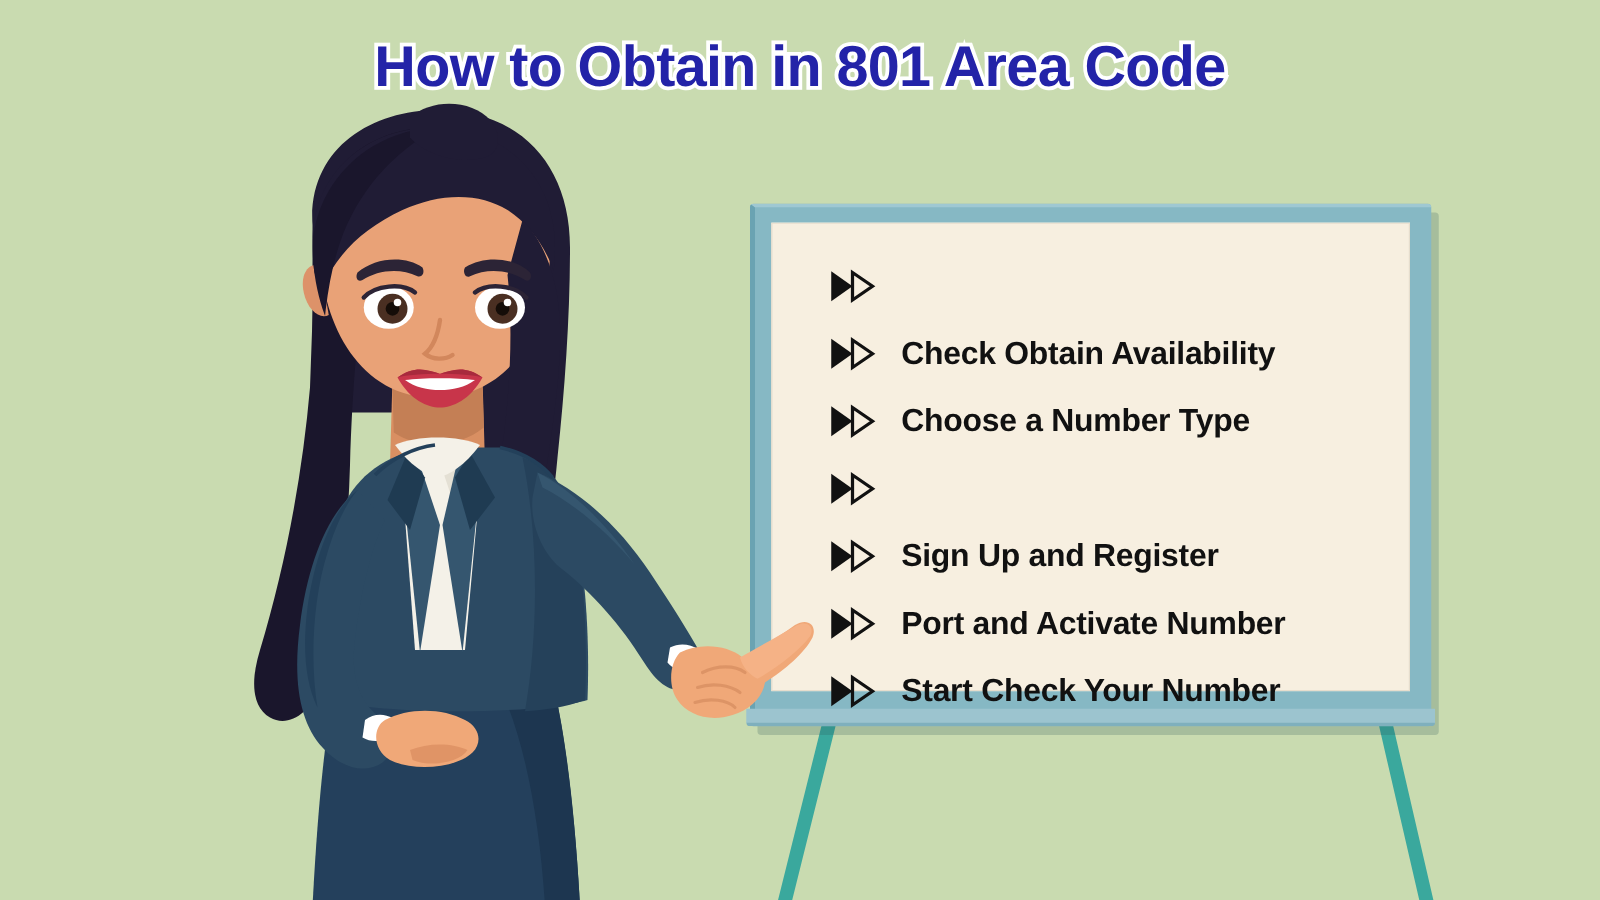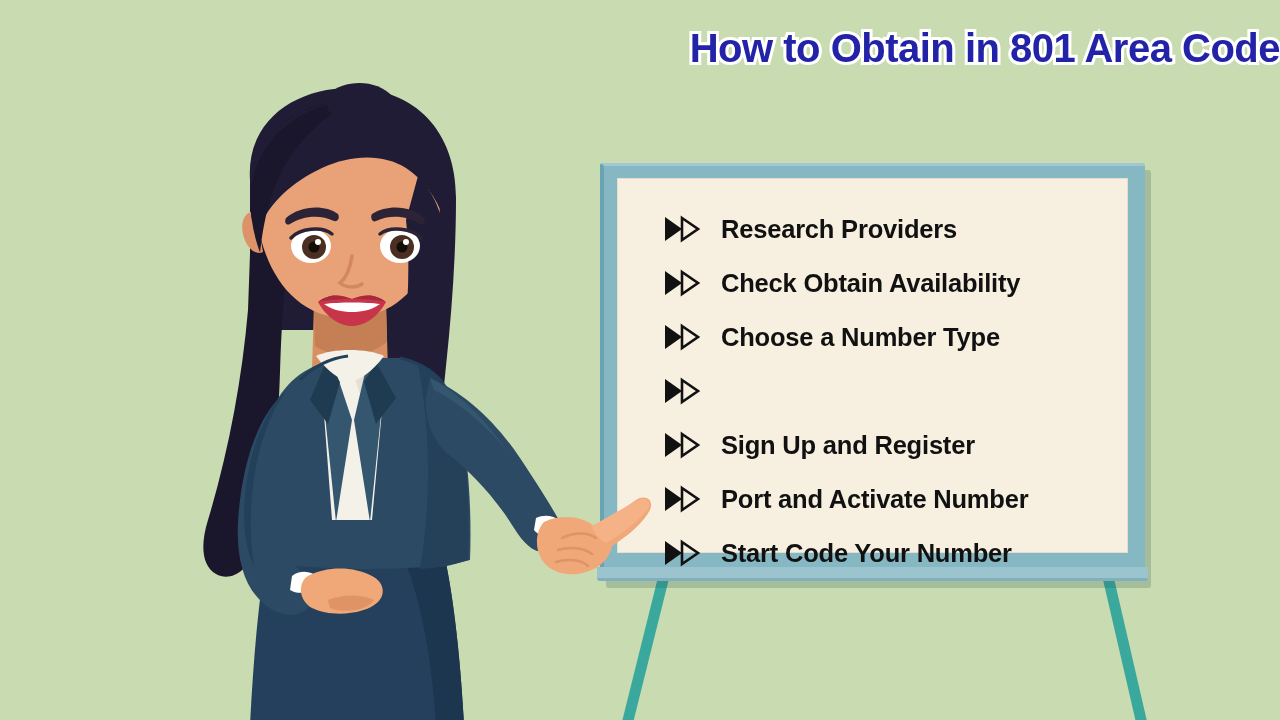--- a/index.html
+++ b/index.html
@@ -13,22 +13,22 @@
     width:1280px; height:720px;
     background:#c9dbb0;
     overflow:hidden;
   }
 
   
   #title {
     position:absolute;
     left:0; top:26px;
     width:1280px;
-    text-align:right;
-    font-size:40px;
+    text-align:center;
+    font-size:46px;
     font-weight:bold;
     letter-spacing:-0.5px;
     color:#2323a8;
     -webkit-text-stroke:6px #ffffff;
     paint-order:stroke fill;
     white-space:nowrap;
   }
 
   
   .leg {
@@ -116,21 +116,20 @@
     <div id="board-tray"></div>
     <div id="board-inner">
       <div id="list">
           <div class="list-item">
             <span class="bullet-icon">
   <svg width="40" height="30" viewBox="0 0 40 30" aria-hidden="true">
     <path d="M2 3 L19 15 L2 27 Z" fill="#111111"></path>
     <path d="M19 4 L35 15 L19 26 Z" fill="none" stroke="#111111" stroke-width="2.6" stroke-linejoin="miter"></path>
   </svg>
             </span>
-            <span class="item-label">Research Providers</span>
           </div>
           <div class="list-item">
             <span class="bullet-icon">
   <svg width="40" height="30" viewBox="0 0 40 30" aria-hidden="true">
     <path d="M2 3 L19 15 L2 27 Z" fill="#111111"></path>
     <path d="M19 4 L35 15 L19 26 Z" fill="none" stroke="#111111" stroke-width="2.6" stroke-linejoin="miter"></path>
   </svg>
             </span>
             <span class="item-label">Check Obtain Availability</span>
           </div>
@@ -169,21 +168,21 @@
             </span>
             <span class="item-label">Port and Activate Number</span>
           </div>
           <div class="list-item">
             <span class="bullet-icon">
   <svg width="40" height="30" viewBox="0 0 40 30" aria-hidden="true">
     <path d="M2 3 L19 15 L2 27 Z" fill="#111111"></path>
     <path d="M19 4 L35 15 L19 26 Z" fill="none" stroke="#111111" stroke-width="2.6" stroke-linejoin="miter"></path>
   </svg>
             </span>
-            <span class="item-label">Start Code Your Number</span>
+            <span class="item-label">Start Check Your Number</span>
           </div>
         </div>
     </div>
   </div>
 
   <div id="title">How to Obtain in 801 Area Code</div>
 
   <div id="woman">
     <svg viewBox="0 0 560 645" xmlns="http://www.w3.org/2000/svg">
       <defs>

